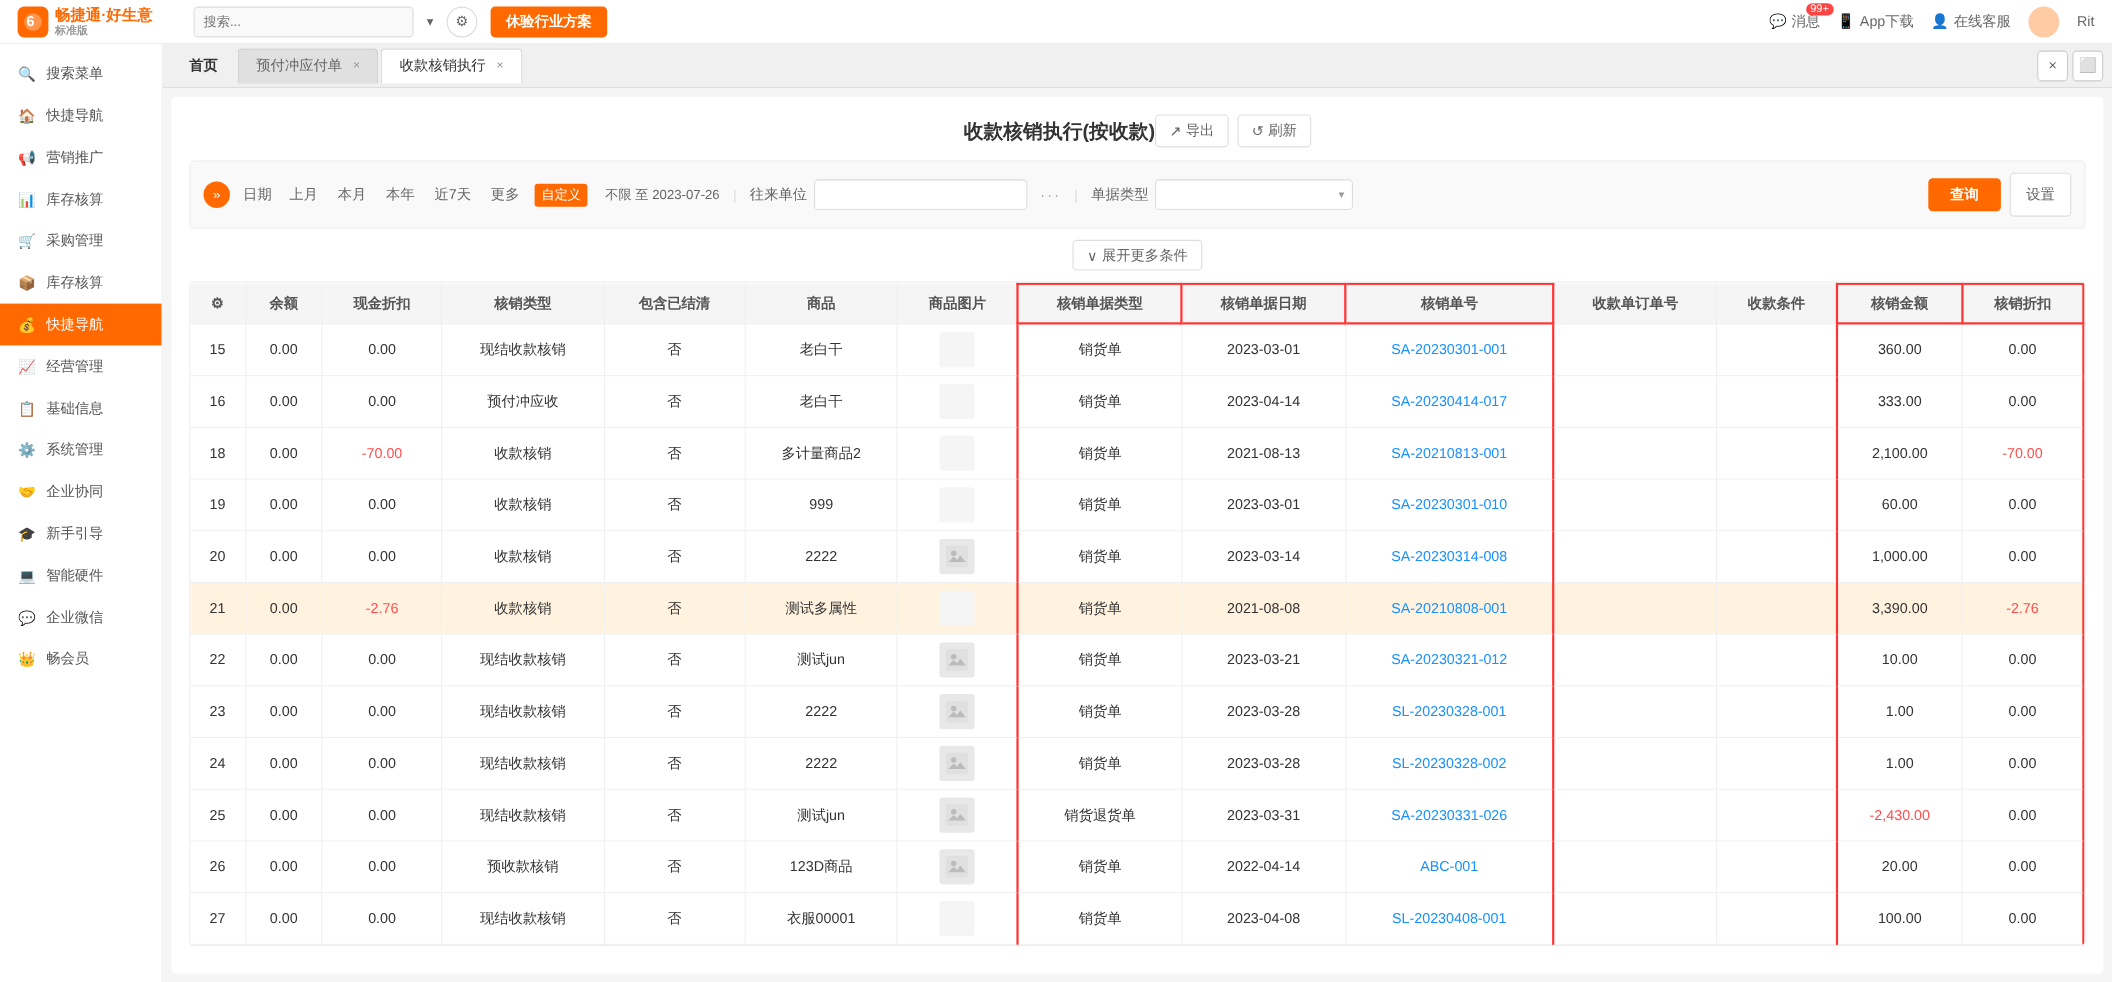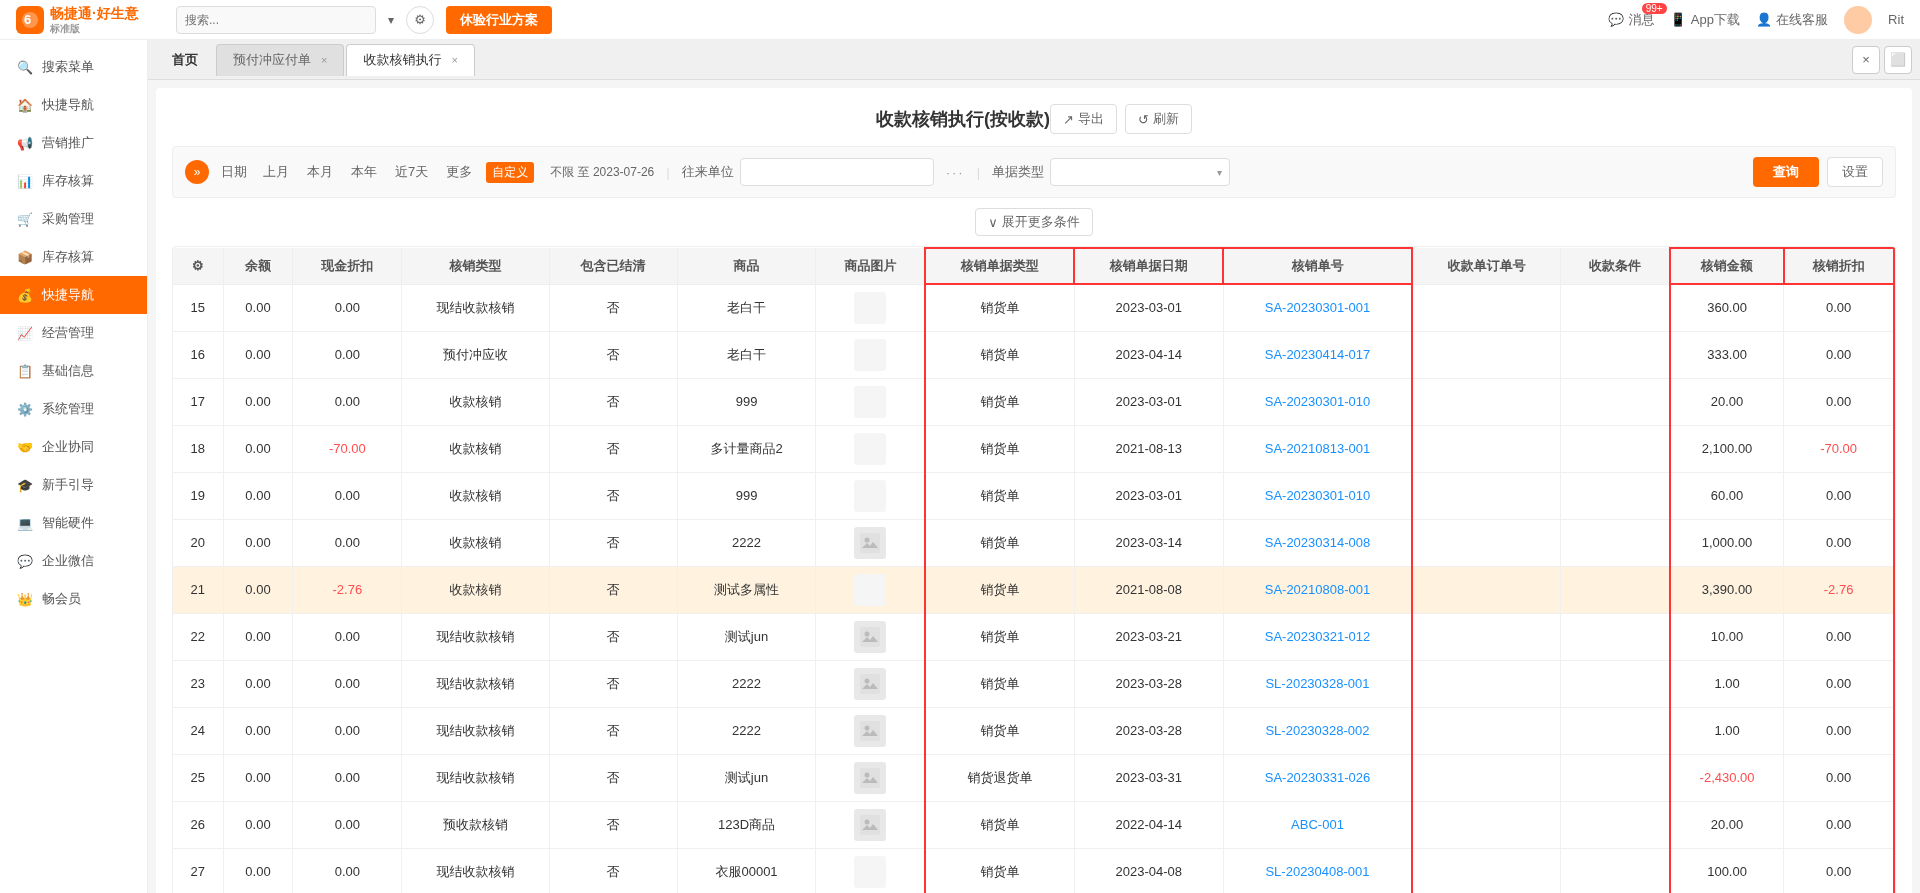--- a/index.html
+++ b/index.html
@@ -63,21 +63,21 @@
     .filter-date-range { color: #666; font-size: 12px; margin-left: 4px; }
     .filter-divider { color: #ddd; }
     .filter-field { display: flex; align-items: center; gap: 6px; }
     .filter-field-label { color: #666; font-size: 13px; min-width: 50px; }
     .filter-input { height: 28px; border: 1px solid #ddd; border-radius: 4px; padding: 0 8px; background: #fff; font-size: 13px; min-width: 180px; color: #333; outline: none; }
     .filter-dots { color: #999; letter-spacing: 2px; }
     .filter-select { height: 28px; border: 1px solid #ddd; border-radius: 4px; padding: 0 24px 0 8px; background: #fff; font-size: 13px; min-width: 180px; color: #333; outline: none; appearance: none; cursor: pointer; }
     .filter-select-wrap { position: relative; display: inline-block; }
     .filter-select-arrow { position: absolute; right: 8px; top: 50%; transform: translateY(-50%); color: #999; pointer-events: none; font-size: 10px; }
     .query-btn { background: #ff6900; color: #fff; border: none; border-radius: 4px; padding: 0 20px; height: 30px; cursor: pointer; font-size: 13px; font-weight: bold; }
-    .settings-btn { background: #fff; color: #666; border: 1px solid #ddd; border-radius: 4px; padding: 0 14px; height: 30px; cursor: pointer; font-size: 13px; }
+    .settings-btn { background: #fff; color: #666; border: 1px solid #ddd; border-radius: 4px; padding: 0 14px; height: 40px; cursor: pointer; font-size: 13px; }
     .expand-more { display: flex; align-items: center; gap: 4px; color: #666; cursor: pointer; font-size: 13px; border: 1px solid #ddd; border-radius: 4px; padding: 4px 12px; background: #fff; }
 
     
     .table-wrap { border: 1px solid #eee; border-radius: 4px; overflow: hidden; }
     .data-table { width: 100%; border-collapse: collapse; }
     .data-table th { background: #f5f5f5; padding: 8px 10px; text-align: center; font-weight: 600; color: #555; border-bottom: 1px solid #eee; border-right: 1px solid #eee; font-size: 13px; white-space: nowrap; }
     .data-table td { padding: 7px 10px; text-align: center; border-bottom: 1px solid #f0f0f0; border-right: 1px solid #f0f0f0; color: #333; font-size: 13px; white-space: nowrap; }
     .data-table tr.highlighted td { background: #fff3e0; }
     .data-table td.link { color: #1890ff; cursor: pointer; }
     .data-table td.negative { color: #ff4d4f; }
@@ -332,38 +332,20 @@
                     </td>
     <td style="border-left: 2px solid #ff3333; border-right: 1px solid #f0f0f0;">销货单</td>
     <td>2023-04-14</td>
     <td class="link" style="border-right: 2px solid #ff3333;">SA-20230414-017</td>
     <td></td>
     <td></td>
     <td class="" style="border-left: 2px solid #ff3333; border-right: 1px solid #f0f0f0; text-align: center;">333.00</td>
     <td class="" style="border-right: 2px solid #ff3333;">0.00</td>
   </tr>
                   <tr>
-    <td>17</td>
-    <td>0.00</td>
-    <td class="">0.00</td>
-    <td>收款核销</td>
-    <td>否</td>
-    <td>999</td>
-    <td>
-                      <div class="img-placeholder" style="background:#f5f5f5;"></div>
-                    </td>
-    <td style="border-left: 2px solid #ff3333; border-right: 1px solid #f0f0f0;">销货单</td>
-    <td>2023-03-01</td>
-    <td class="link" style="border-right: 2px solid #ff3333;">SA-20230301-010</td>
-    <td></td>
-    <td></td>
-    <td class="" style="border-left: 2px solid #ff3333; border-right: 1px solid #f0f0f0;">20.00</td>
-    <td class="" style="border-right: 2px solid #ff3333;">0.00</td>
-  </tr>
-                  <tr>
     <td>18</td>
     <td>0.00</td>
     <td class="negative">-70.00</td>
     <td>收款核销</td>
     <td>否</td>
     <td>多计量商品2</td>
     <td>
                       <div class="img-placeholder" style="background:#f5f5f5;"></div>
                     </td>
     <td style="border-left: 2px solid #ff3333; border-right: 1px solid #f0f0f0;">销货单</td>

